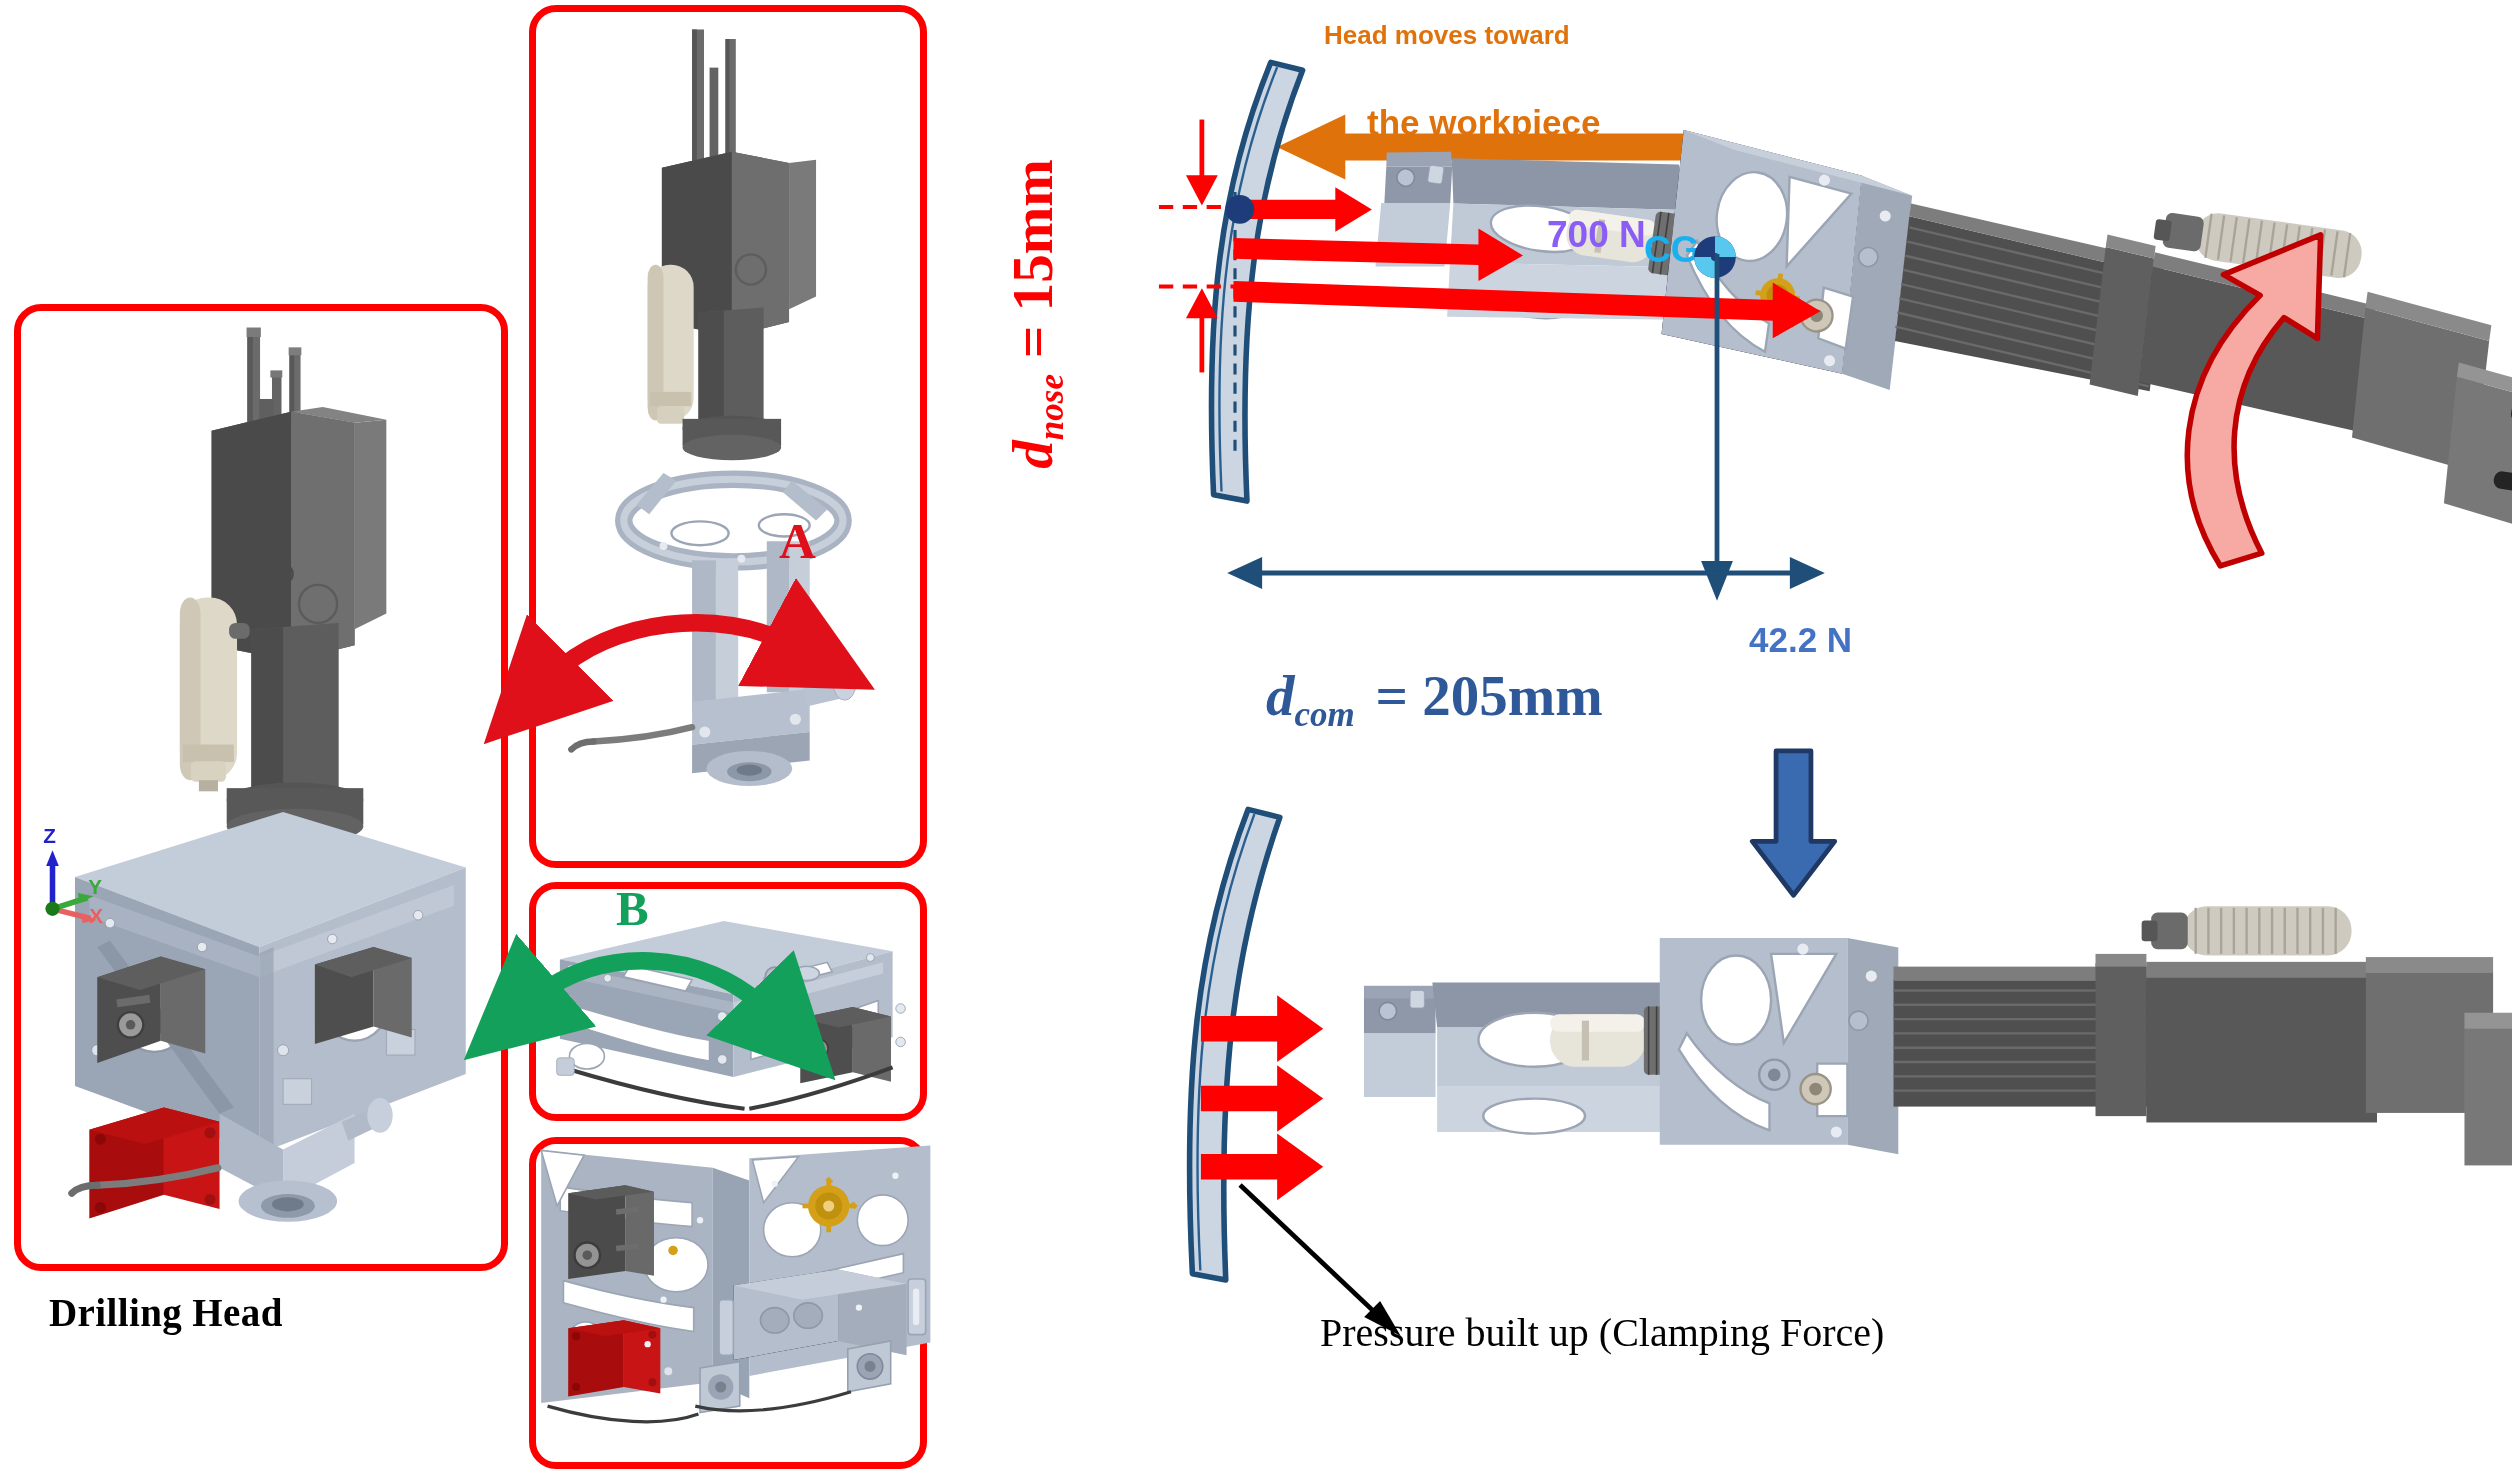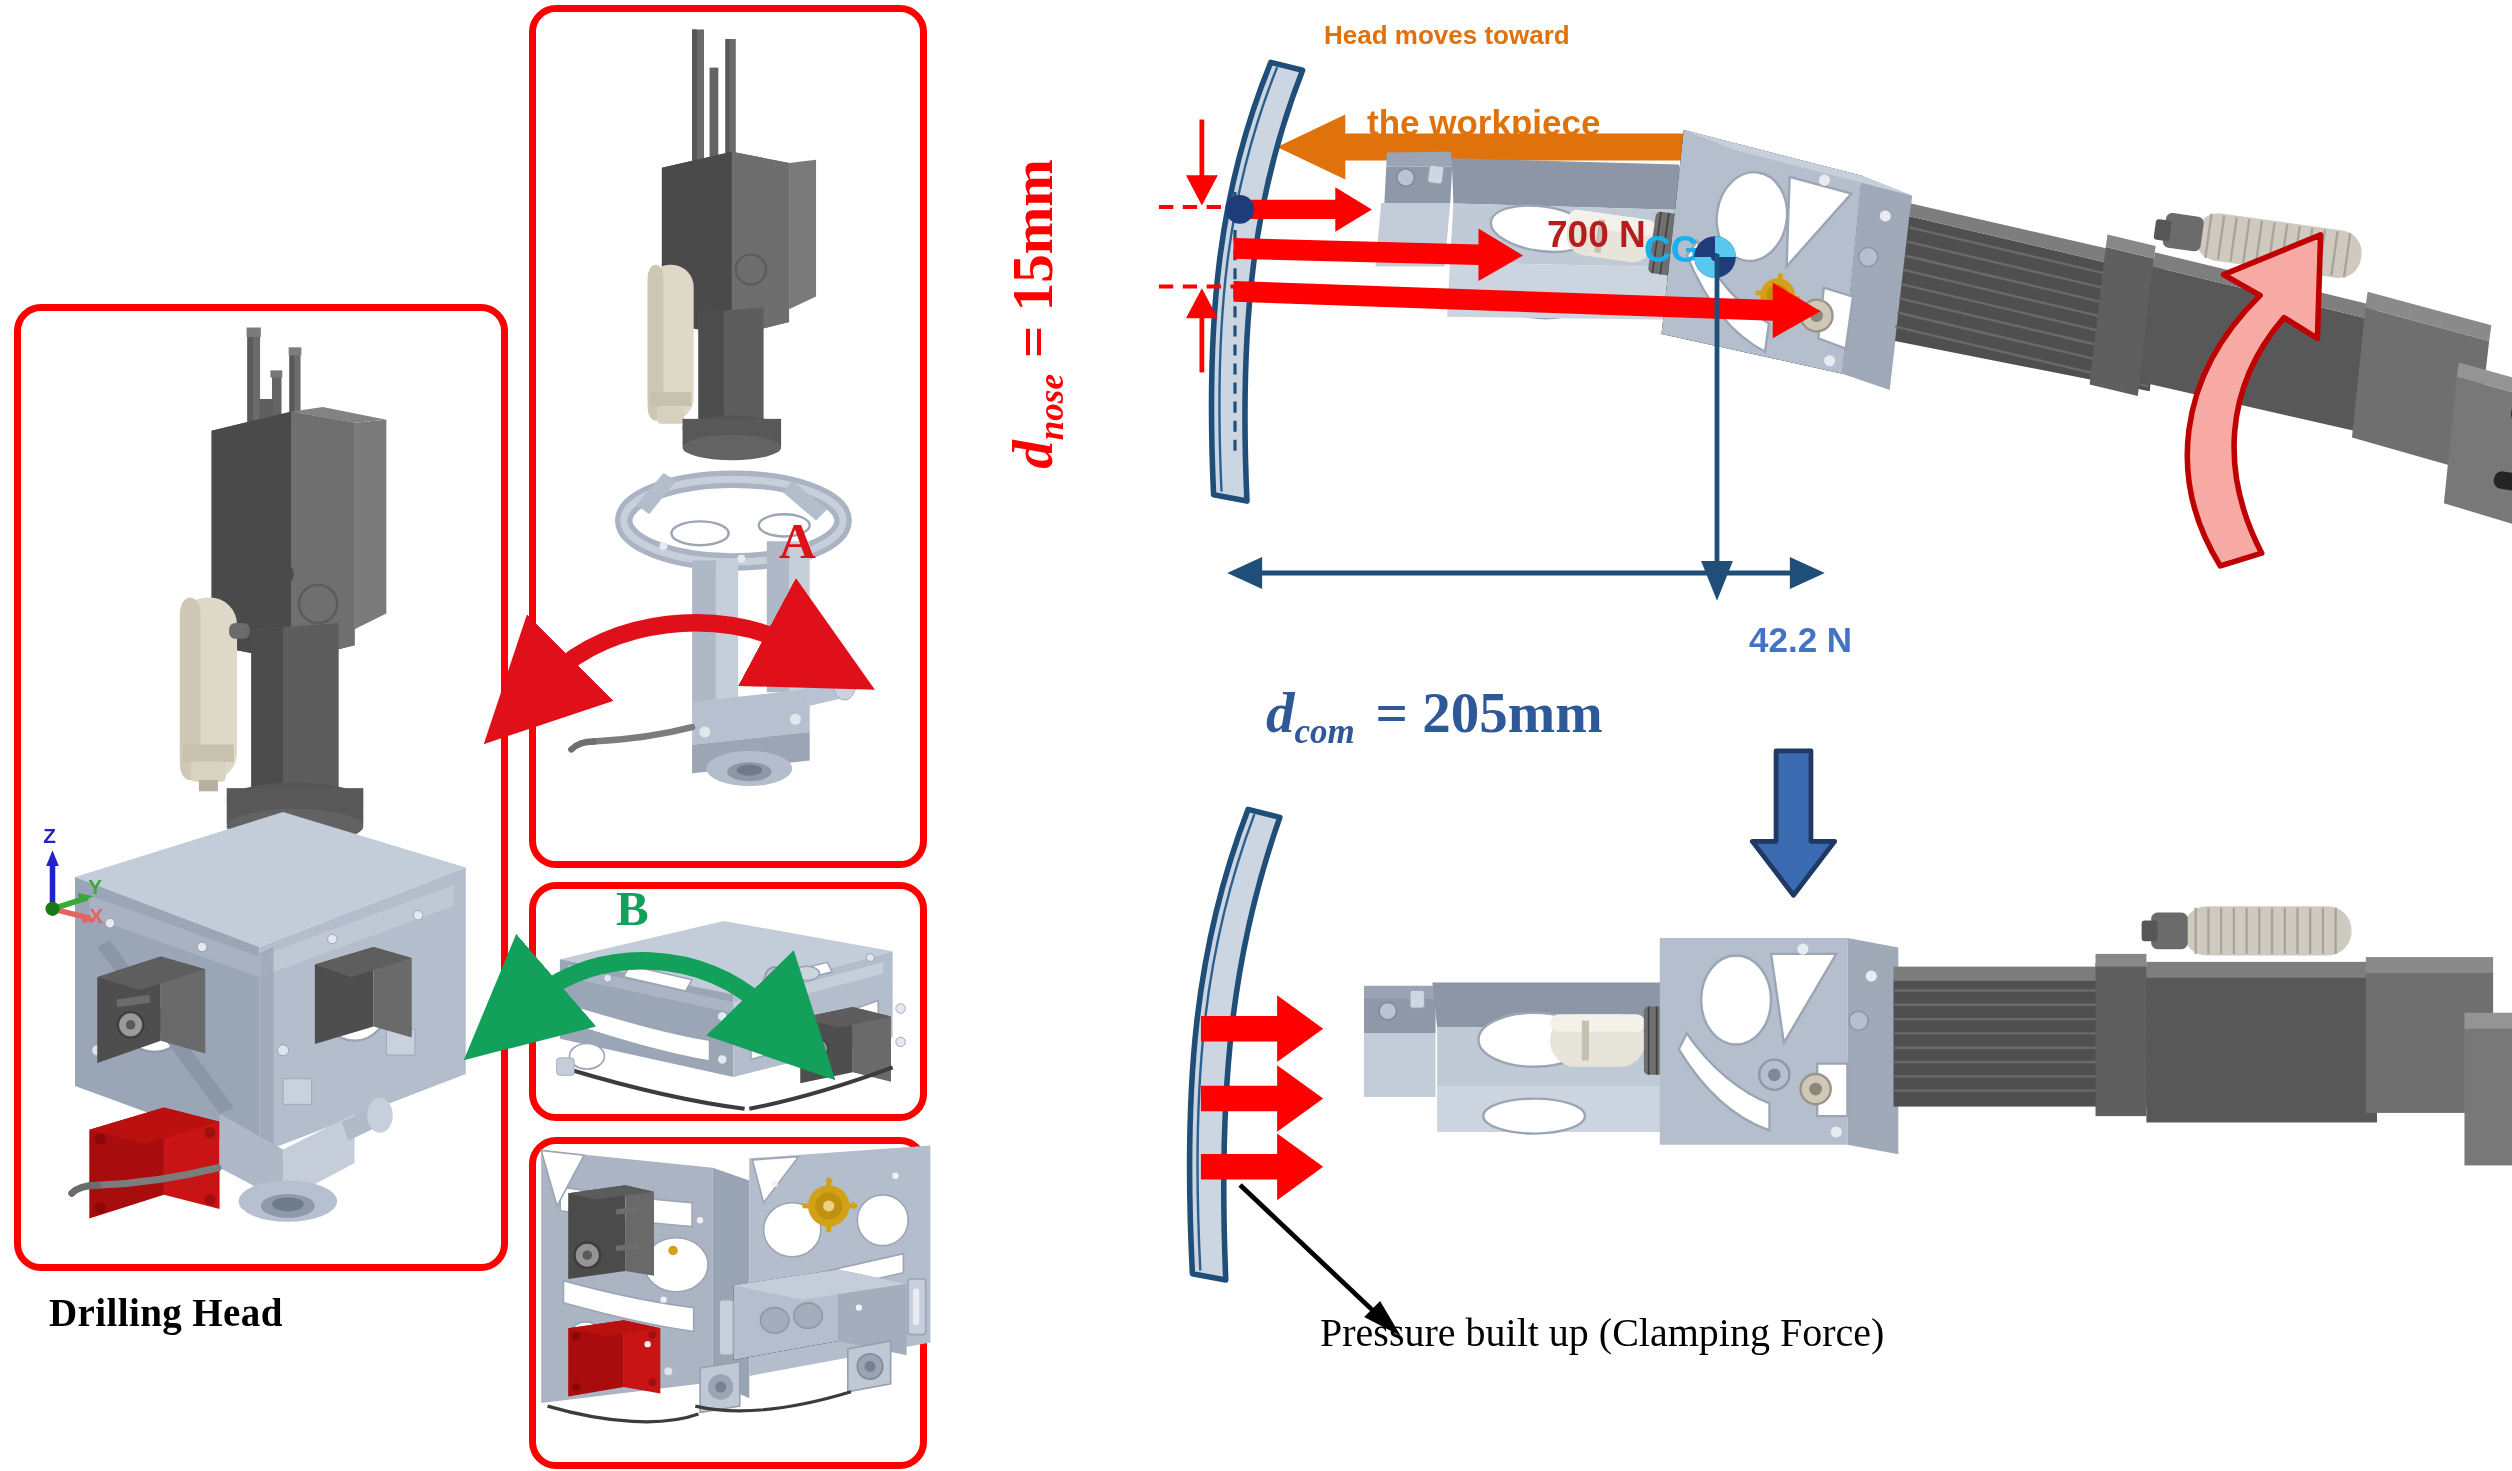--- a/index.html
+++ b/index.html
@@ -522,21 +522,21 @@
 
     <polygon points="22,30 150,30 150,14 196,42 150,70 150,54 22,54" fill="#fe0000"></polygon>
 
     <polygon points="22,78 330,86 330,66 386,100 330,132 330,112 22,104" fill="#fe0000"></polygon>
 
     <polygon points="22,132 700,156 700,134 760,170 700,204 700,182 22,158" fill="#fe0000"></polygon>
 
     <circle cx="30" cy="42" r="18" fill="#1f3c7a"></circle>
   </svg>
 
-  <div class="lbl sans-b" style="left:593px;top:216px;font-size:37px;color:#b91c1c;">700 N</div>
+  <div class="lbl sans-b" style="left:593px;top:216px;font-size:37px;color:#8b5cf6;">700 N</div>
 
   <div class="lbl sans-b" style="left:690px;top:231px;font-size:37px;color:#1ab0ef;">CG</div>
   <svg viewBox="0 0 70 70" style="left:733px;top:229px;width:56px;height:56px;">
     <circle cx="35" cy="35" r="26" fill="#1f3c7a"></circle>
     <path d="M35,35 L35,9 A26,26 0 0 1 61,35 Z" fill="#59c8ef"></path>
     <path d="M35,35 L35,61 A26,26 0 0 1 9,35 Z" fill="#59c8ef"></path>
     <circle cx="35" cy="35" r="5" fill="#1f3c7a"></circle>
   </svg>
 
   <svg viewBox="0 0 60 440" style="left:739px;top:254px;width:48px;height:350px;">
@@ -544,21 +544,21 @@
     <polygon points="30,436 10,386 50,386" fill="#1f4e79"></polygon>
   </svg>
   <div class="lbl sans-b" style="left:795px;top:622px;font-size:35px;color:#4472c4;">42.2 N</div>
 
   <svg viewBox="0 0 760 60" style="left:270px;top:549px;width:604px;height:48px;">
     <line x1="36" y1="30" x2="724" y2="30" stroke="#1f4e79" stroke-width="6"></line>
     <polygon points="4,30 48,10 48,50" fill="#1f4e79"></polygon>
     <polygon points="756,30 712,10 712,50" fill="#1f4e79"></polygon>
   </svg>
 
-  <div class="lbl" style="left:312px;top:684px;font-size:0;">
+  <div class="lbl" style="left:312px;top:667px;font-size:0;">
     <span class="nosel" style="font-size:57px;font-style:italic;font-weight:bold;color:#2e5897;
                  font-family:'Liberation Serif',serif;">d</span><span class="nosel" style="font-size:35px;font-style:italic;font-weight:bold;color:#2e5897;
                  font-family:'Liberation Serif',serif;vertical-align:-11px;">com</span><span class="nosel" style="font-size:57px;font-weight:bold;color:#2e5897;
                  font-family:'Liberation Serif',serif;margin-left:20.7px;">= 205mm</span>
   </div>
 
   <svg viewBox="0 0 140 200" style="left:784px;top:746px;width:111px;height:159px;">
     <polygon points="48,6 92,6 92,120 122,120 70,188 18,120 48,120" fill="#3a6bb0" stroke="#1f3864" stroke-width="6" stroke-linejoin="round"></polygon>
   </svg>
 </div>

